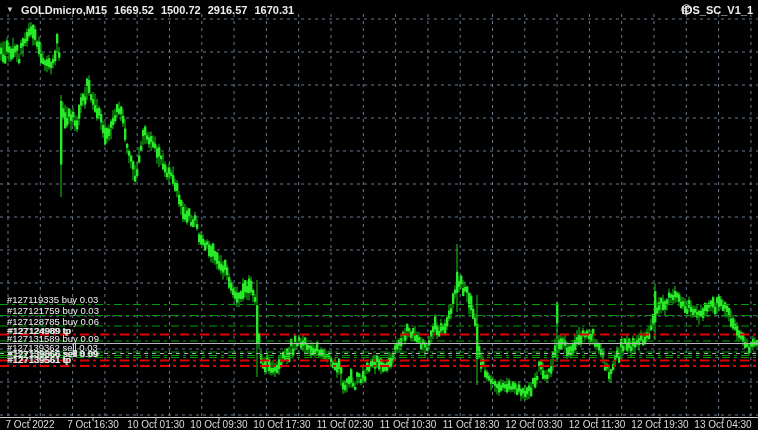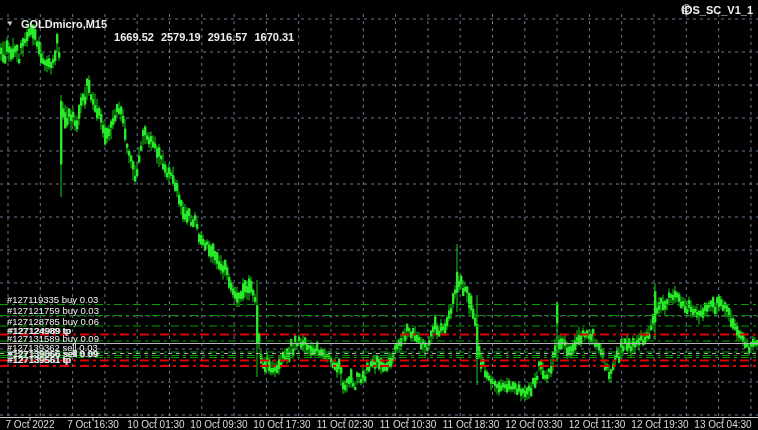--- a/index.html
+++ b/index.html
@@ -2,21 +2,21 @@
 <html><head>
 <meta charset="utf-8">
 <style>
   html,body{margin:0;padding:0;background:#000;}
   .screen{position:relative;width:758px;height:430px;background:#000;overflow:hidden;
           font-family:"Liberation Sans",sans-serif;}
   .screen svg{position:absolute;left:0;top:0;}
   .chart-header{position:absolute;left:6px;top:4px;display:flex;align-items:center;gap:7px;
                 color:#ececec;font-size:11px;font-weight:700;letter-spacing:0px;white-space:nowrap;}
   .dd-icon{color:#c8c8c8;font-size:8px;line-height:1;cursor:pointer;}
-  .quote-vals{display:flex;gap:7px;margin-top:27px;}
+  .quote-vals{display:flex;gap:7px;}
   .indicator-tag{position:absolute;right:5px;top:4px;display:flex;align-items:flex-end;gap:3px;
                  color:#f0f0f0;font-size:11px;font-weight:700;}
   .smiley{display:inline-block;}
 </style>
 </head>
 <body>
 
 <div class="screen">
   <svg id="chart" width="758" height="430" viewBox="0 0 758 430">
       <g>
@@ -872,21 +872,21 @@
         <line x1="723" y1="417.5" x2="723" y2="421" stroke="#d0d0d0" stroke-width="1"></line>
         <text x="723" y="428" fill="#dcdcdc" font-size="10px" text-anchor="middle" font-family="&quot;Liberation Sans&quot;,sans-serif">13 Oct 04:30</text>
       </g>
     </svg>
 
   <div class="chart-header">
     <span class="dd-icon">▼</span>
     <span>GOLDmicro,M15</span>
     <span class="quote-vals">
       <span>1669.52</span>
-      <span>2579.19</span>
+      <span>1500.72</span>
       <span>2916.57</span>
       <span>1670.31</span>
     </span>
   </div>
 
   <div class="indicator-tag">
     <span>IDS_SC_V1_1</span>
     <svg class="smiley" width="11" height="11" viewBox="0 0 11 11">
       <circle cx="5.5" cy="5.5" r="4.7" fill="none" stroke="#f0f0f0" stroke-width="1"></circle>
       <circle cx="3.8" cy="4.2" r="0.7" fill="#f0f0f0"></circle>

